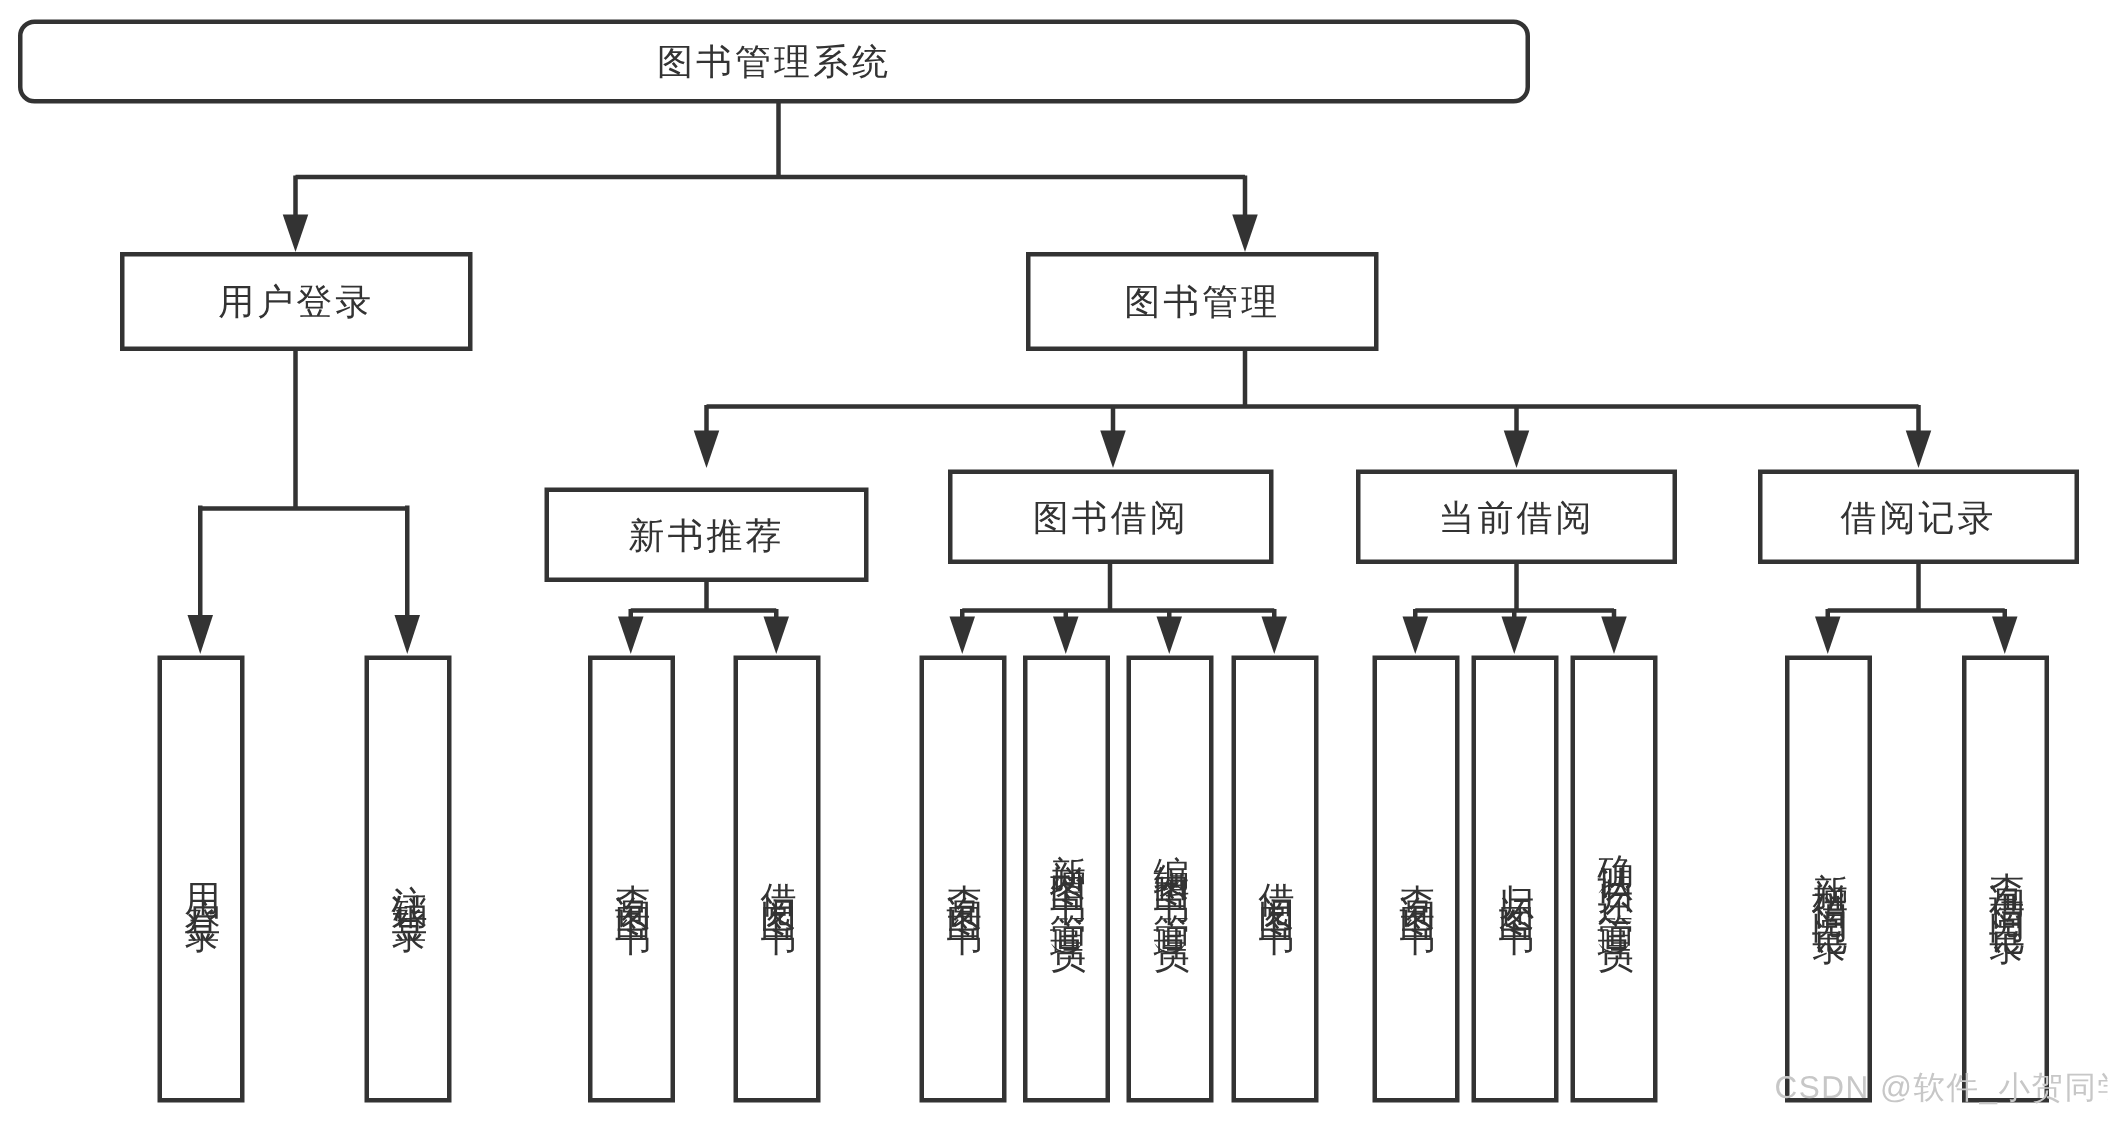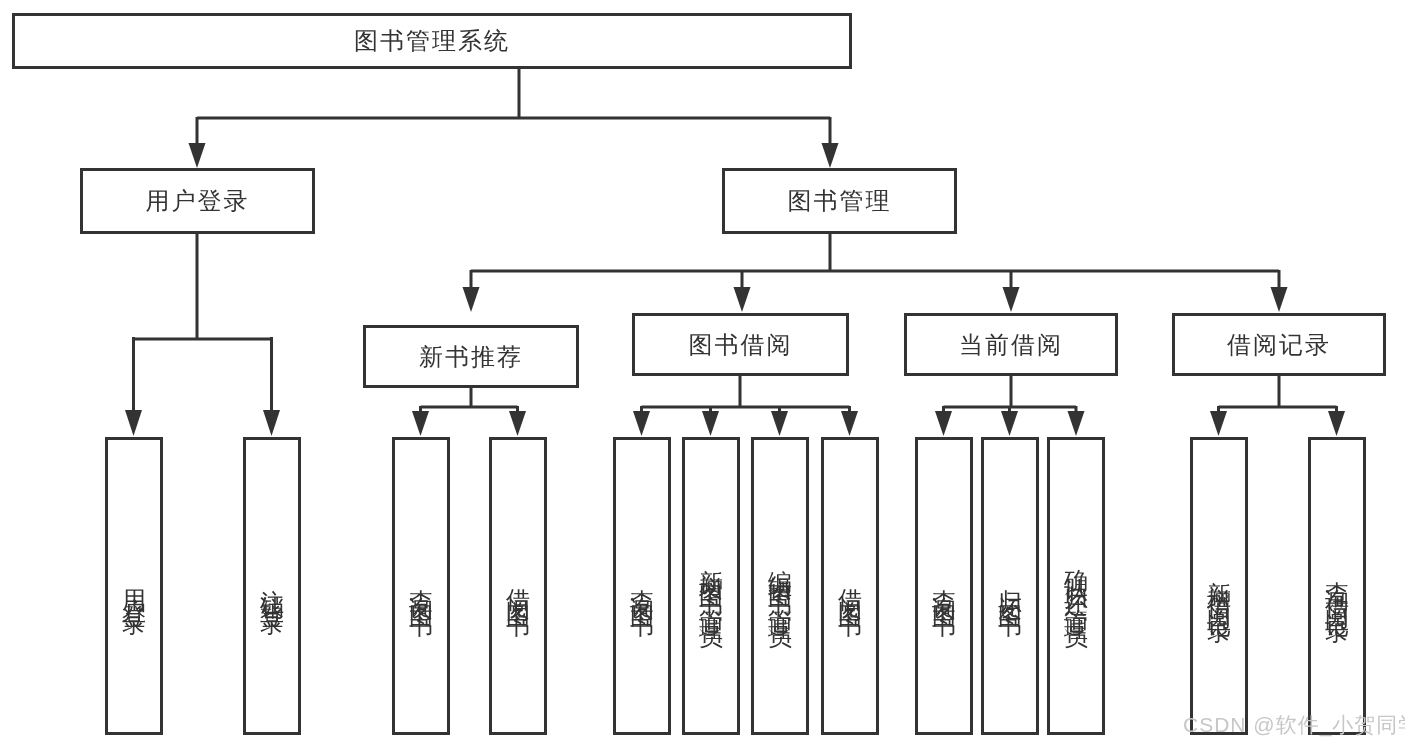--- a/index.html
+++ b/index.html
@@ -58,23 +58,23 @@
   .vnode .vlbl {
     writing-mode: vertical-rl;
     text-orientation: mixed;
     font-size: 24px;
     letter-spacing: 8px;
     line-height: 1;
     white-space: nowrap;
     color: #333333;
   }
   
-  .n-root            { left: 12px;   top: 13px;  width: 840px; height: 56px; }
+  .n-root            { left: 12px;   top: 13px;  width: 1008px; height: 56px; border-radius: 11px; }
   .n-user-login      { left: 80px;   top: 168px; width: 235px;  height: 66px; }
-  .n-book-mgmt       { left: 722px;  top: 168px; width: 235px;  height: 66px; }
+  .n-book-mgmt       { left: 684px;  top: 168px; width: 235px;  height: 66px; }
   .n-new-book        { left: 363px;  top: 325px; width: 216px;  height: 63px; }
   .n-book-borrow     { left: 632px;  top: 313px; width: 217px;  height: 63px; }
   .n-current-borrow  { left: 904px;  top: 313px; width: 214px;  height: 63px; }
   .n-borrow-record   { left: 1172px; top: 313px; width: 214px;  height: 63px; }
   
   .v-a1 { left: 105px; }
   .v-a2 { left: 243px; }
   .v-b1 { left: 392px; }
   .v-b2 { left: 489px; }
   .v-c1 { left: 613px; }

